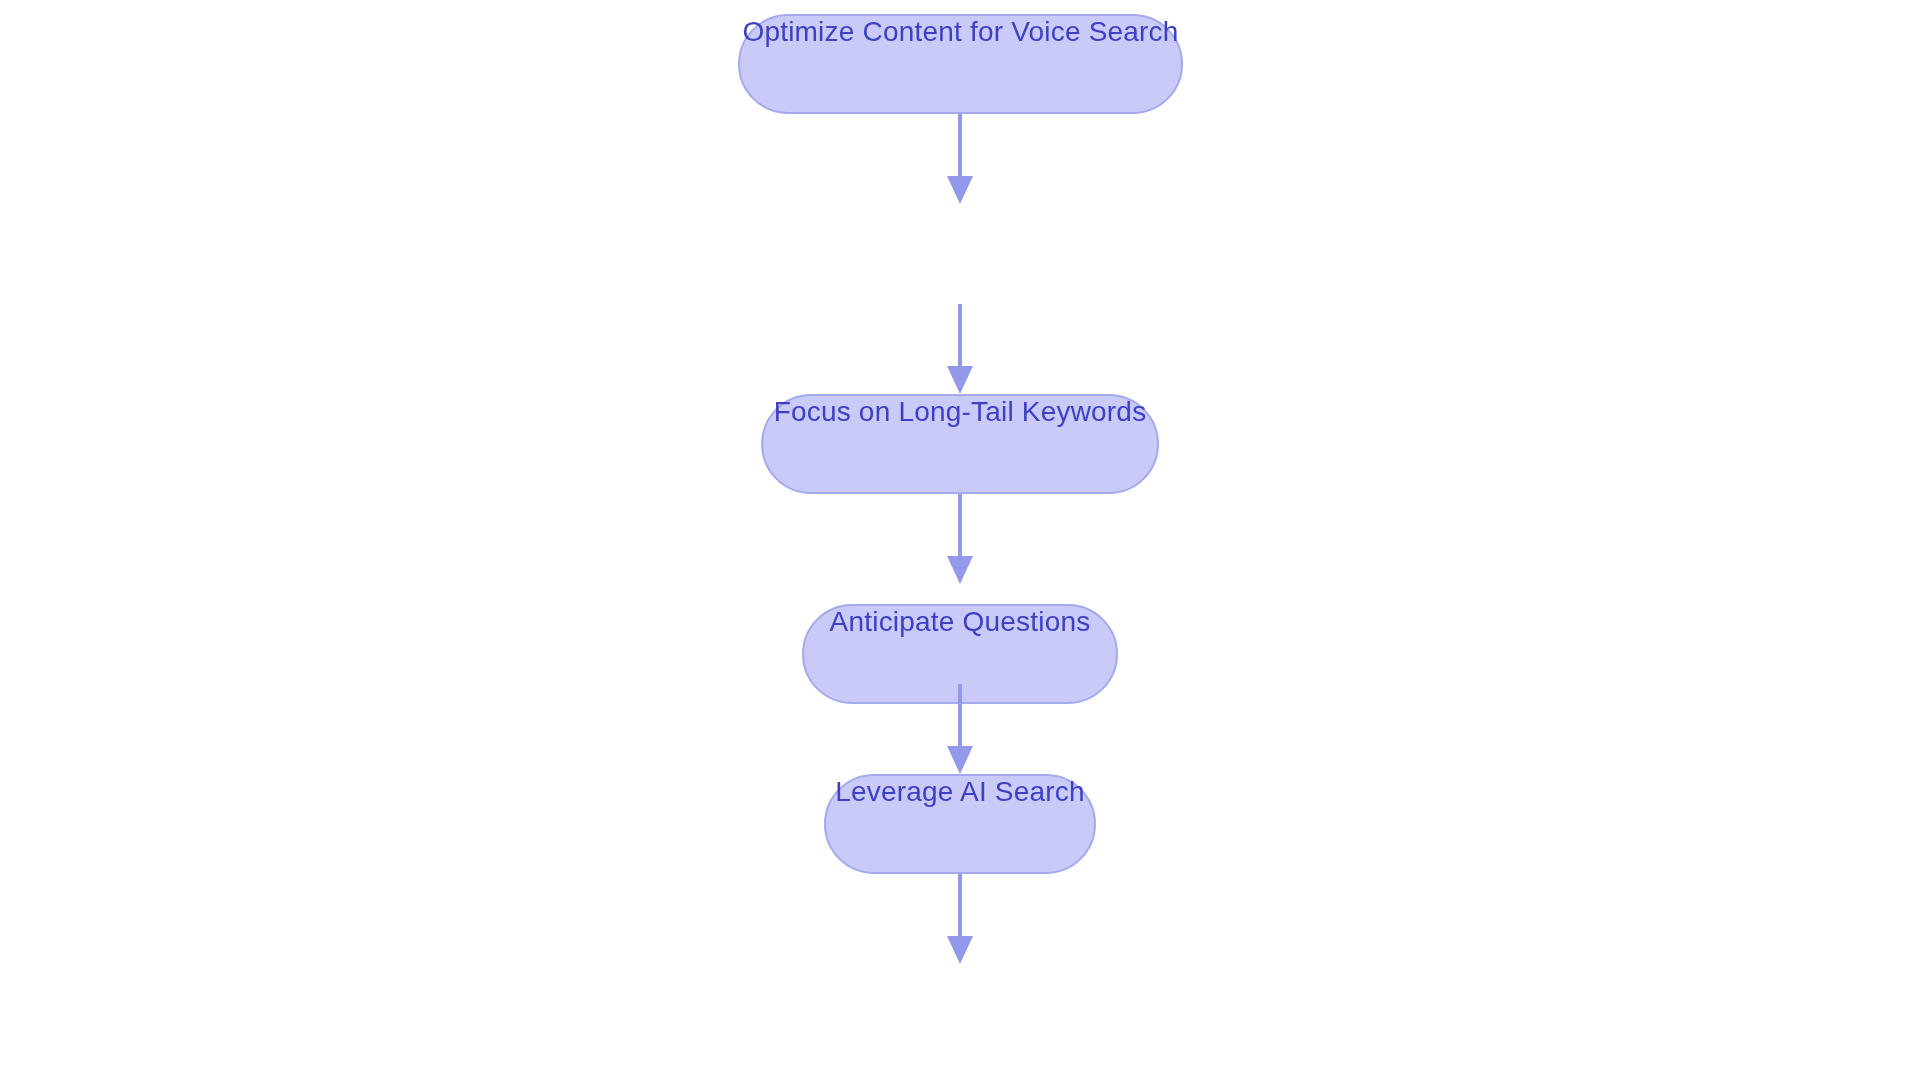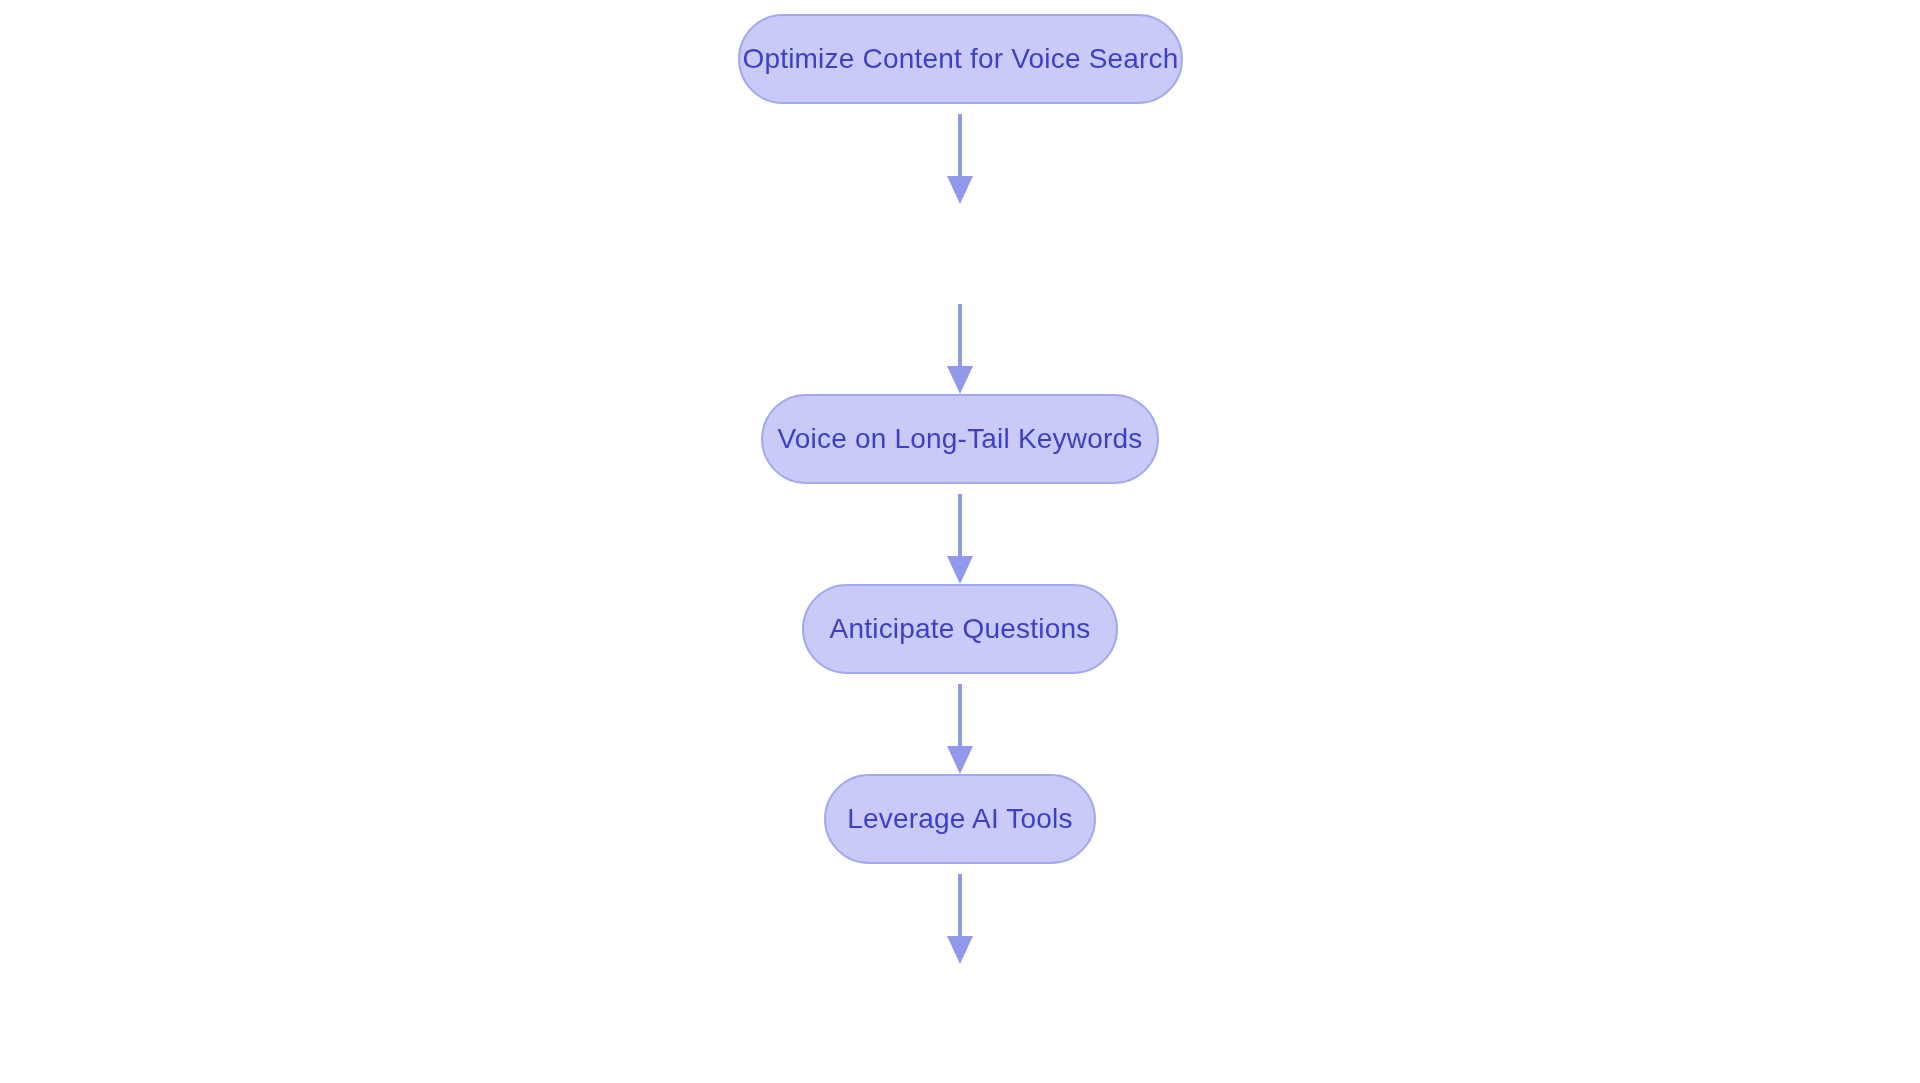--- a/index.html
+++ b/index.html
@@ -18,39 +18,38 @@
     overflow: hidden;
   }
   .canvas {
     position: relative;
     width: 1920px;
     height: 1083px;
     background: var(--background);
   }
   .node {
     position: absolute;
-    height: 90px;
+    height: 100px;
     border-radius: 50px;
     background: var(--node-fill);
     border: 2px solid var(--node-border);
     display: flex;
-    align-items: center;
     justify-content: center;
   }
   .node-label {
     color: var(--node-text);
     font-size: 28px;
     font-weight: 400;
     letter-spacing: 0.2px;
     white-space: nowrap;
   }
   .node-0 { left: 738px; top: 14px;  width: 445px; }
   .node-1 { left: 753px; top: 204px; width: 415px; }
   .node-2 { left: 761px; top: 394px; width: 398px; }
-  .node-3 { left: 802px; top: 584px; width: 316px; }
+  .node-3 { left: 802px; top: 604px; width: 316px; }
   .node-4 { left: 824px; top: 774px; width: 272px; }
   .node-5 { left: 728px; top: 964px; width: 464px; }
   .arrow {
     position: absolute;
     left: 945px;
     width: 30px;
     height: 90px;
     display: block;
   }
   .arrow line { stroke: var(--arrow); stroke-width: 4; }
@@ -75,39 +74,39 @@
     <polygon points="2,62 28,62 15,90"></polygon>
   </svg>
 
 
   <svg class="arrow arrow-1" viewBox="0 0 30 90">
     <line x1="15" y1="0" x2="15" y2="64"></line>
     <polygon points="2,62 28,62 15,90"></polygon>
   </svg>
 
   <div class="node node-2">
-    <span class="node-label">Voice on Long-Tail Keywords</span>
+    <span class="node-label">Focus on Long-Tail Keywords</span>
   </div>
 
   <svg class="arrow arrow-2" viewBox="0 0 30 90">
     <line x1="15" y1="0" x2="15" y2="64"></line>
     <polygon points="2,62 28,62 15,90"></polygon>
   </svg>
 
   <div class="node node-3">
     <span class="node-label">Anticipate Questions</span>
   </div>
 
   <svg class="arrow arrow-3" viewBox="0 0 30 90">
     <line x1="15" y1="0" x2="15" y2="64"></line>
     <polygon points="2,62 28,62 15,90"></polygon>
   </svg>
 
   <div class="node node-4">
-    <span class="node-label">Leverage AI Tools</span>
+    <span class="node-label">Leverage AI Search</span>
   </div>
 
   <svg class="arrow arrow-4" viewBox="0 0 30 90">
     <line x1="15" y1="0" x2="15" y2="64"></line>
     <polygon points="2,62 28,62 15,90"></polygon>
   </svg>
 
 
 </div>
 

